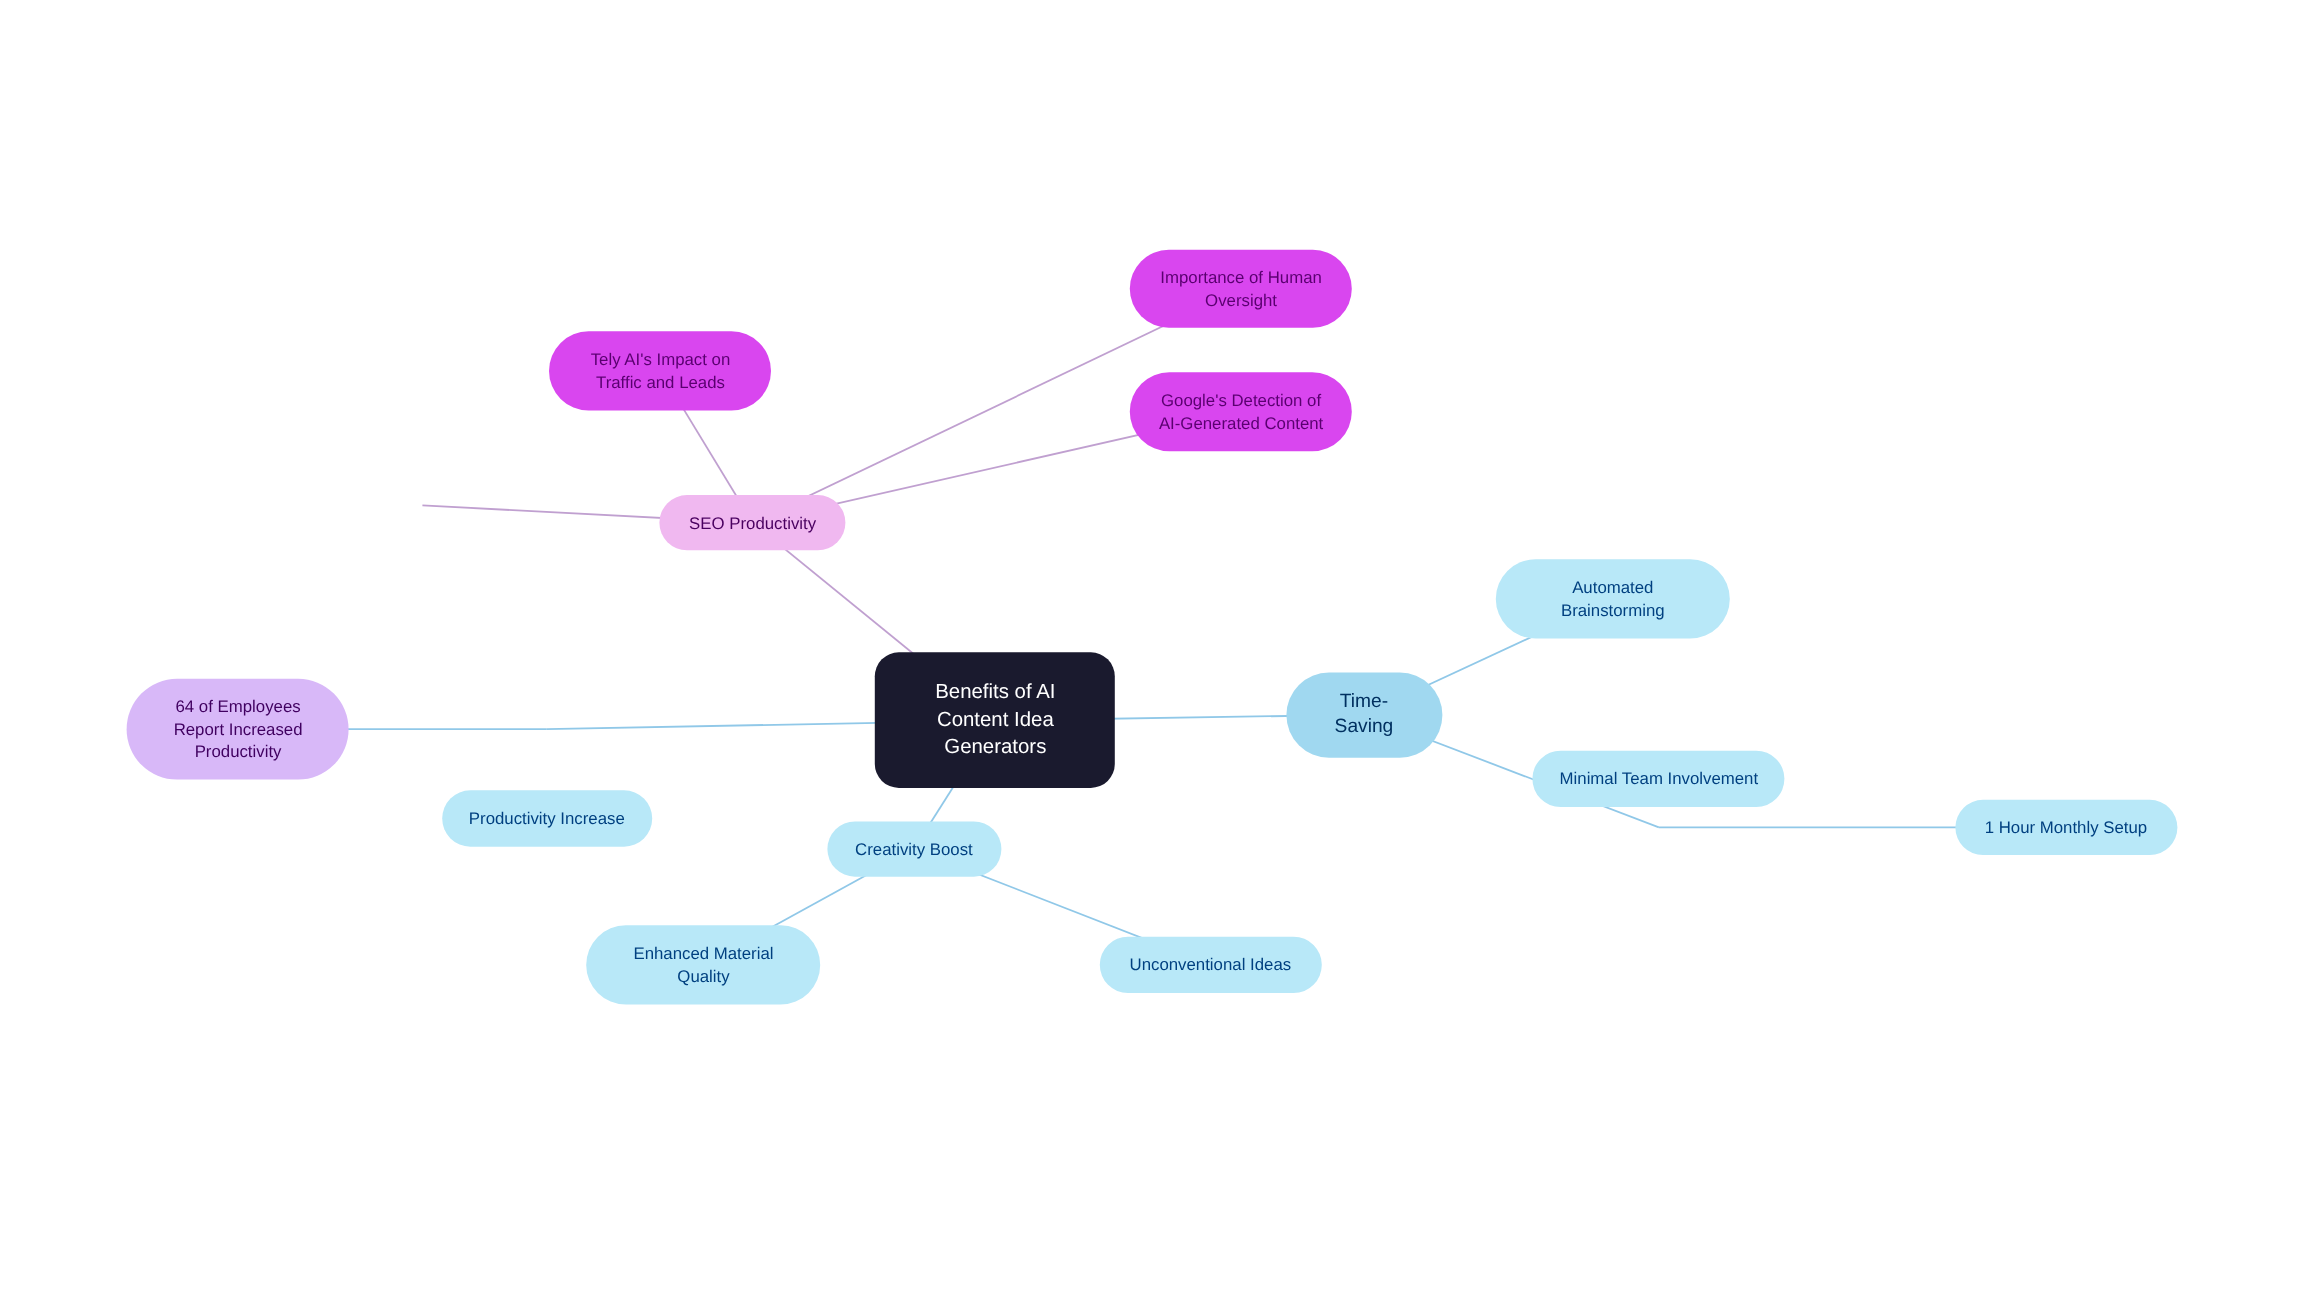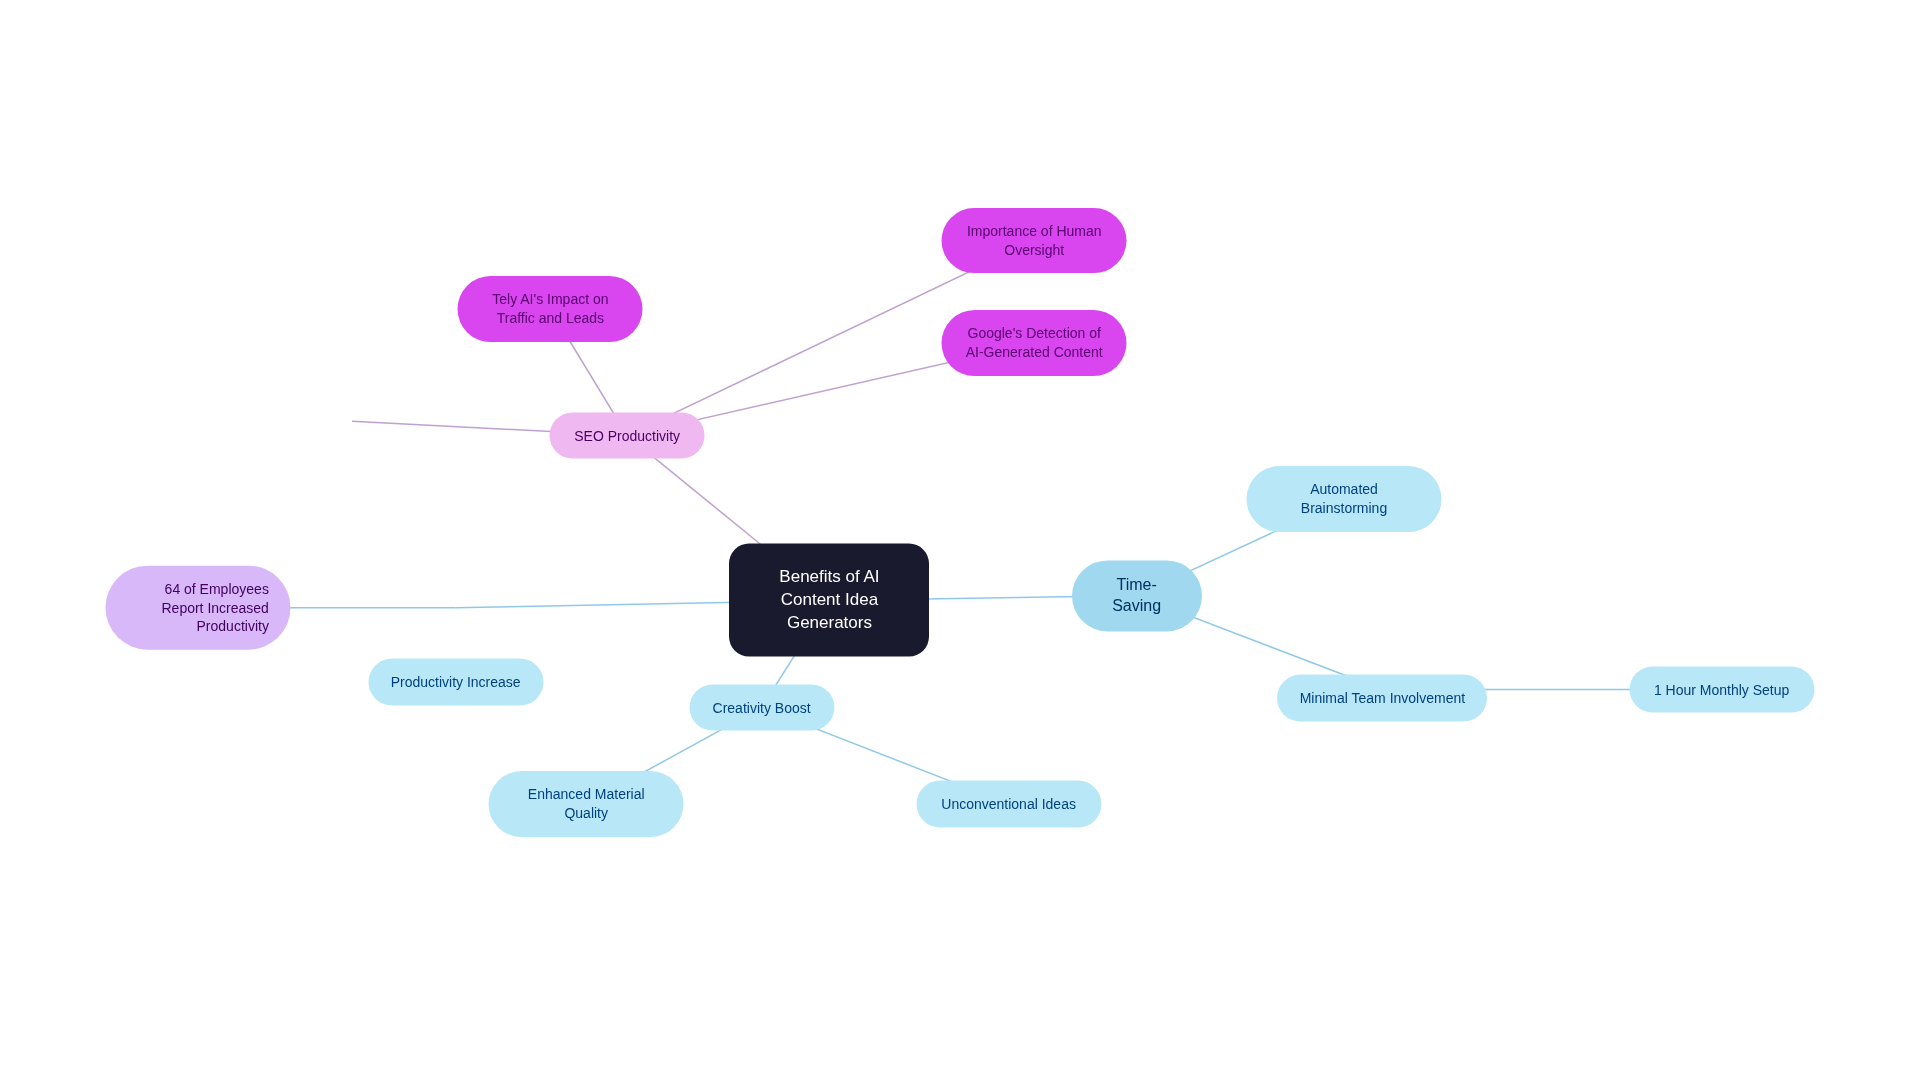--- a/index.html
+++ b/index.html
@@ -61,21 +61,20 @@
     }
     .node-blue-medium {
       background: #a0d8f0;
       color: #003060;
       font-size: 16px;
     }
     .node-purple-light {
       background: #d8b8f8;
       color: #400060;
       font-size: 14px;
-      text-align: right;
     }
   </style>
 </head>
 <body>
 
 <div id="mind-map-container">
   <svg id="connections">
       <line x1="829.44" y1="600.4633333333334" x2="627.2" y2="435.6066666666667" stroke="#c0a0d0" stroke-width="1.5"></line>
       <line x1="829.44" y1="600.4633333333334" x2="455.68" y2="607.6833333333334" stroke="#90c8e8" stroke-width="1.5"></line>
       <line x1="829.44" y1="600.4633333333334" x2="761.6" y2="707.5600000000001" stroke="#90c8e8" stroke-width="1.5"></line>
@@ -96,15 +95,15 @@
     <div class="node node-pink-light" style="left: 550.4px; top: 309.257px; width: 185px;">Tely AI's Impact on Traffic and Leads</div>
     <div class="node node-pink-light" style="left: 1034.24px; top: 240.667px; width: 185px;">Importance of Human Oversight</div>
     <div class="node node-pink-light" style="left: 1034.24px; top: 342.95px; width: 185px;">Google's Detection of AI-Generated Content</div>
     <div class="node node-blue" style="left: 455.68px; top: 642px; width: 175px; margin-top: 40px;">Productivity Increase</div>
     <div class="node node-purple-light" style="left: 198.4px; top: 607.683px; width: 185px;">64 of Employees Report Increased Productivity</div>
     <div class="node node-blue" style="left: 761.6px; top: 707.56px; width: 145px;">Creativity Boost</div>
     <div class="node node-blue" style="left: 586.24px; top: 803.827px; width: 195px;">Enhanced Material Quality</div>
     <div class="node node-blue" style="left: 1008.64px; top: 803.827px; width: 185px;">Unconventional Ideas</div>
     <div class="node node-blue-medium" style="left: 1136.64px; top: 595.65px; width: 130px;">Time-Saving</div>
     <div class="node node-blue" style="left: 1344px; top: 499.383px; width: 195px;">Automated Brainstorming</div>
-    <div class="node node-blue" style="left: 1382.4px; top: 698px; width: 210px;">Minimal Team Involvement</div>
+    <div class="node node-blue" style="left: 1382.4px; top: 649px; width: 210px;">Minimal Team Involvement</div>
     <div class="node node-blue" style="left: 1721.6px; top: 689.51px; width: 185px;">1 Hour Monthly Setup</div>
   </div>
 
 </body></html>

